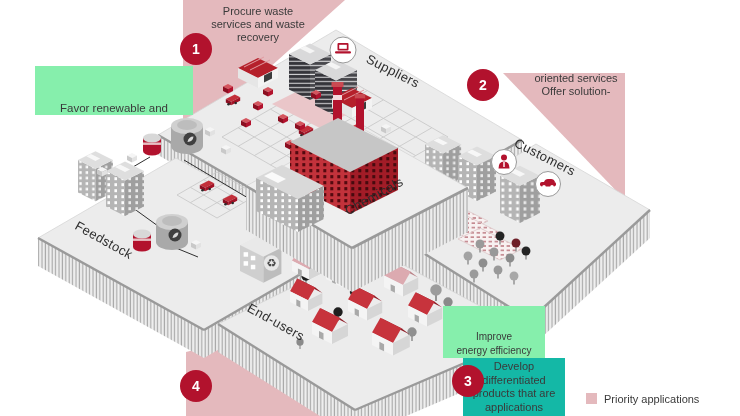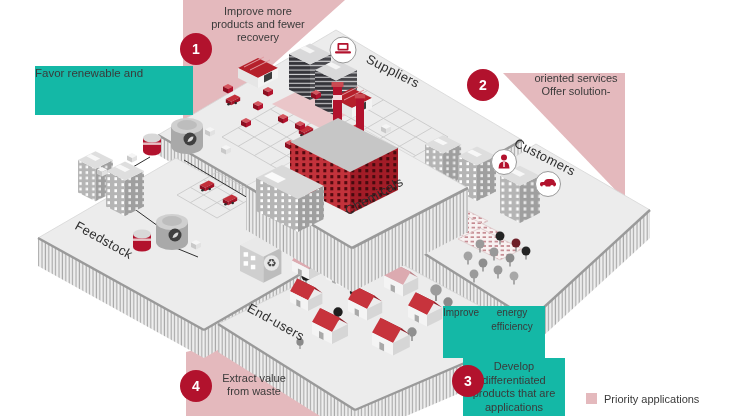--- a/index.html
+++ b/index.html
@@ -3,22 +3,22 @@
 <meta charset="utf-8">
 <style>
   html,body{margin:0;padding:0;background:#ffffff;}
   .stage{position:relative;width:740px;height:416px;background:#ffffff;overflow:hidden;
          font-family:"Liberation Sans","DejaVu Sans",sans-serif;color:#3a3a3a;}
   .stage svg{position:absolute;left:0;top:0;}
   .badge{position:absolute;width:32px;height:32px;border-radius:50%;background:#b2122d;
          color:#ffffff;font-size:14px;font-weight:bold;text-align:center;line-height:32px;z-index:5;}
   .ctext{position:absolute;font-size:11px;line-height:13px;text-align:center;color:#3a3a3a;z-index:4;}
   .ctext .ln{display:block;}
-  .notebox{position:absolute;background:#14b8a6;font-size:11.5px;line-height:14px;text-align:center;
-           display:flex;flex-direction:row;justify-content:space-between;z-index:3;}
+  .notebox{position:absolute;background:#86efac;font-size:11.5px;line-height:14px;text-align:center;
+           display:flex;flex-direction:column;justify-content:flex-end;z-index:3;}
   .pinkbox{position:absolute;background:#14b8a6;font-size:11px;line-height:13.5px;text-align:center;
            display:flex;flex-direction:column;justify-content:center;z-index:3;}
   .area-label{position:absolute;font-size:13px;color:#2d2d2d;white-space:nowrap;z-index:4;
               transform-origin:center center;letter-spacing:0.4px;}
   .legend{position:absolute;left:586px;top:393px;display:flex;align-items:flex-start;z-index:5;}
   .legend .sw{width:11px;height:11px;background:#e4b9bd;margin-right:7px;}
   .legend .lab{font-size:11px;color:#3a3a3a;}
 </style>
 </head>
 <body>
@@ -334,31 +334,27 @@
     </g>
   </g>
 </svg>
 
   <div class="badge" style="left:180px;top:33px">1</div>
   <div class="badge" style="left:467px;top:69px">2</div>
   <div class="badge" style="left:452px;top:365px">3</div>
   <div class="badge" style="left:180px;top:370px">4</div>
 
   <div class="ctext" style="left:202px;top:5px;width:112px">
-    <span class="ln">Improve more</span>
-    <span class="ln">products and fewer</span>
+    <span class="ln">Procure waste</span>
+    <span class="ln">services and waste</span>
     <span class="ln">recovery</span>
   </div>
   <div class="ctext" style="left:524px;top:72px;width:104px">
     <span class="ln">oriented services</span>
     <span class="ln">Offer solution-</span>
-  </div>
-  <div class="ctext" style="left:198px;top:372px;width:112px">
-    <span class="ln">Extract value</span>
-    <span class="ln">from waste</span>
   </div>
 
   <div class="notebox" style="left:35px;top:66px;width:158px;height:49px">
     <span class="ln">Favor renewable and</span>
   </div>
   <div class="notebox" style="left:443px;top:306px;width:102px;height:52px;font-size:10px">
     <span class="ln">Improve</span>
     <span class="ln">energy efficiency</span>
   </div>
   <div class="pinkbox" style="left:463px;top:358px;width:102px;height:58px">

